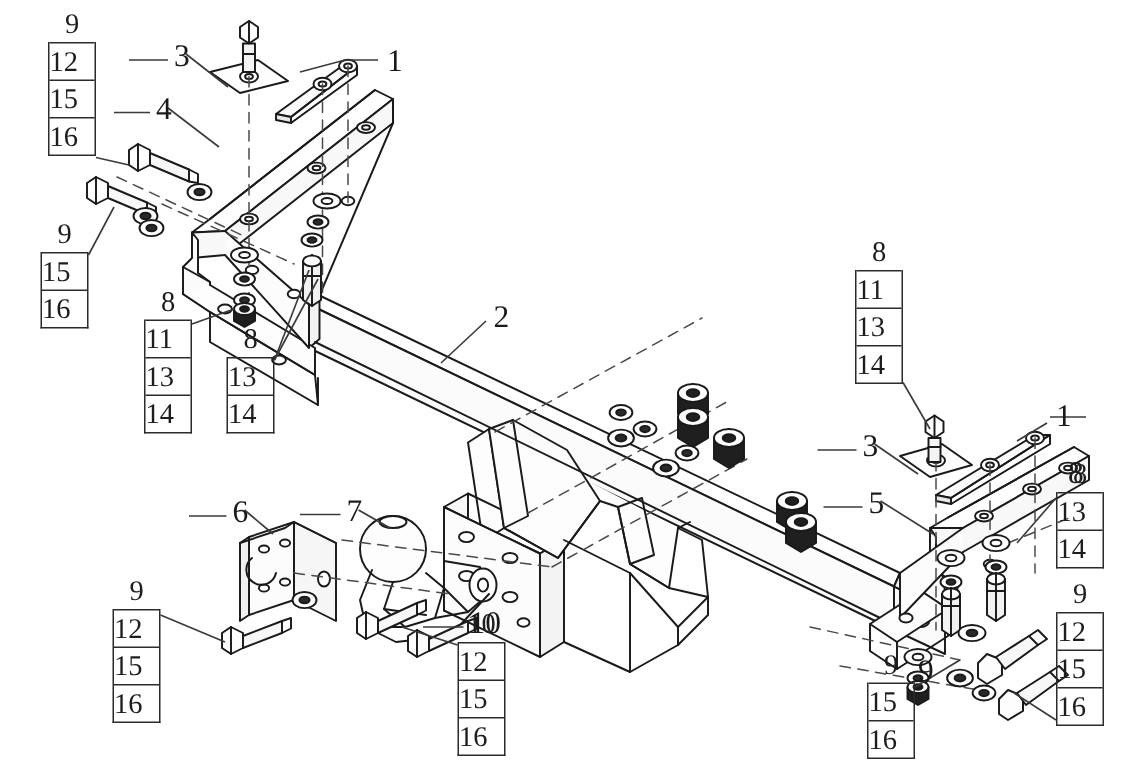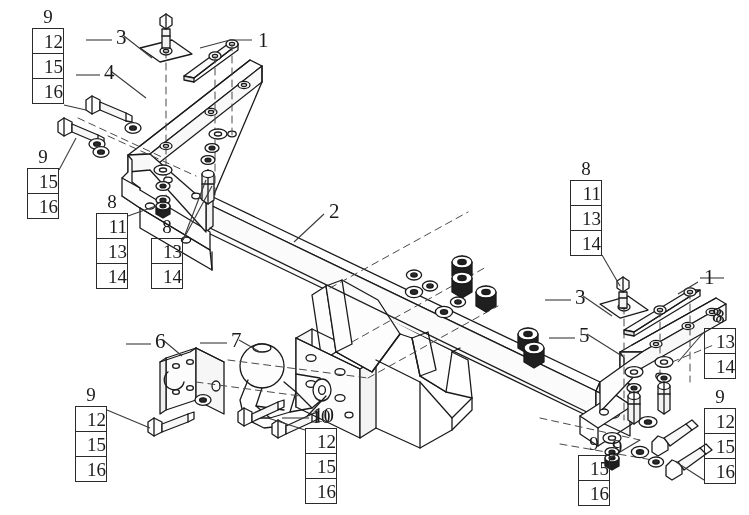--- a/index.html
+++ b/index.html
@@ -2,21 +2,21 @@
 <html><head>
 <meta charset="utf-8">
 <style>
   html,body{margin:0;padding:0;background:#ffffff;}
   body{font-family:"Liberation Serif",serif;}
   #sheet{position:relative;width:749px;height:515px;background:#fff;overflow:hidden;}
   #sheet svg.layer{position:absolute;left:0;top:0;width:749px;height:515px;}
   .callout{position:absolute;border:1.4px solid #2b2b2b;border-top:none;box-sizing:border-box;background:transparent;}
   .callout .hd{position:absolute;left:0;right:0;top:-23px;height:23px;line-height:23px;text-align:center;
     font-size:19px;color:#1d1d1d;border:none;}
-  .callout .cell{height:25px;line-height:25px;text-align:right;font-size:19px;color:#1d1d1d;
+  .callout .cell{height:25px;line-height:25px;text-align:left;font-size:19px;color:#1d1d1d;
     border-top:1.4px solid #2b2b2b;box-sizing:border-box;}
   .callout .cell:first-child{border-top:1.4px solid #2b2b2b;}
   .plabel{position:absolute;font-size:21px;color:#1a1a1a;line-height:1;}
 </style>
 </head>
 <body>
 
 <div id="sheet">
 
   <svg class="layer" viewBox="0 0 749 515">

